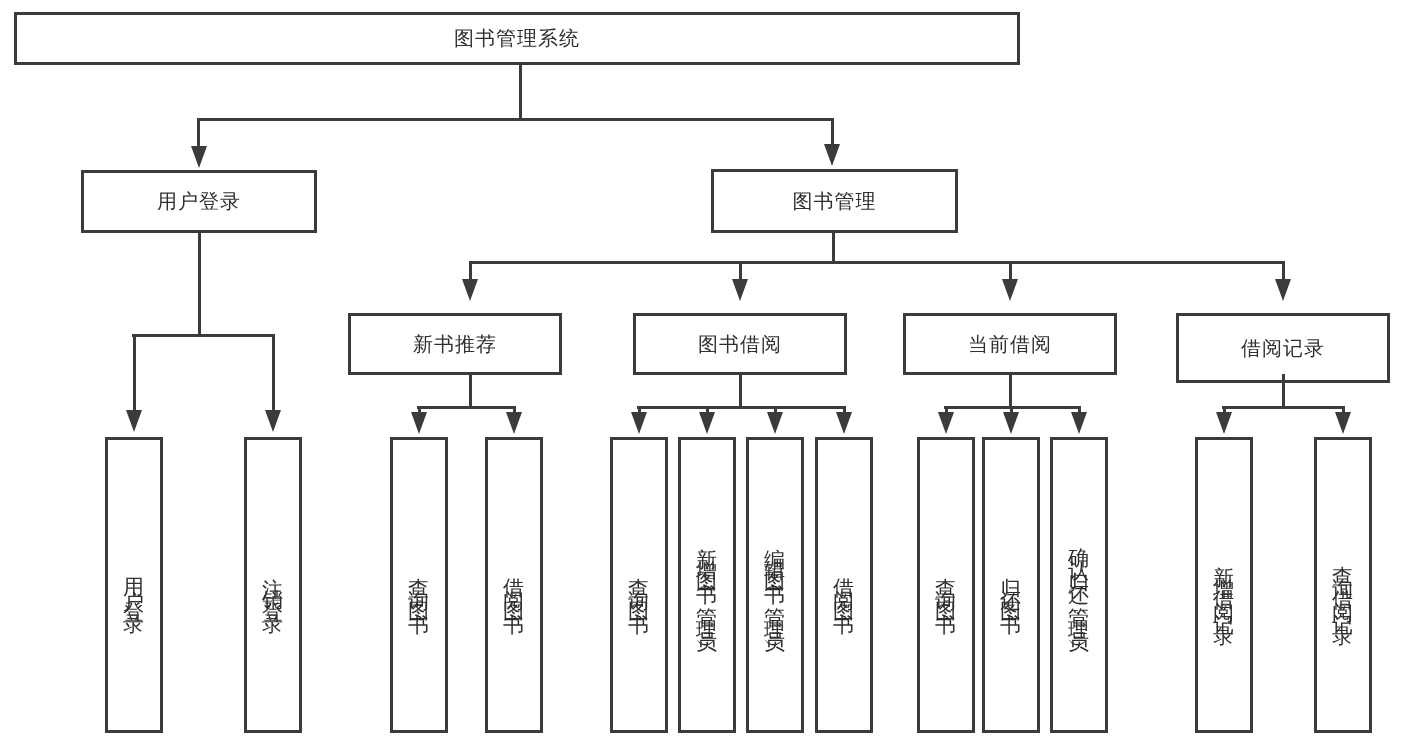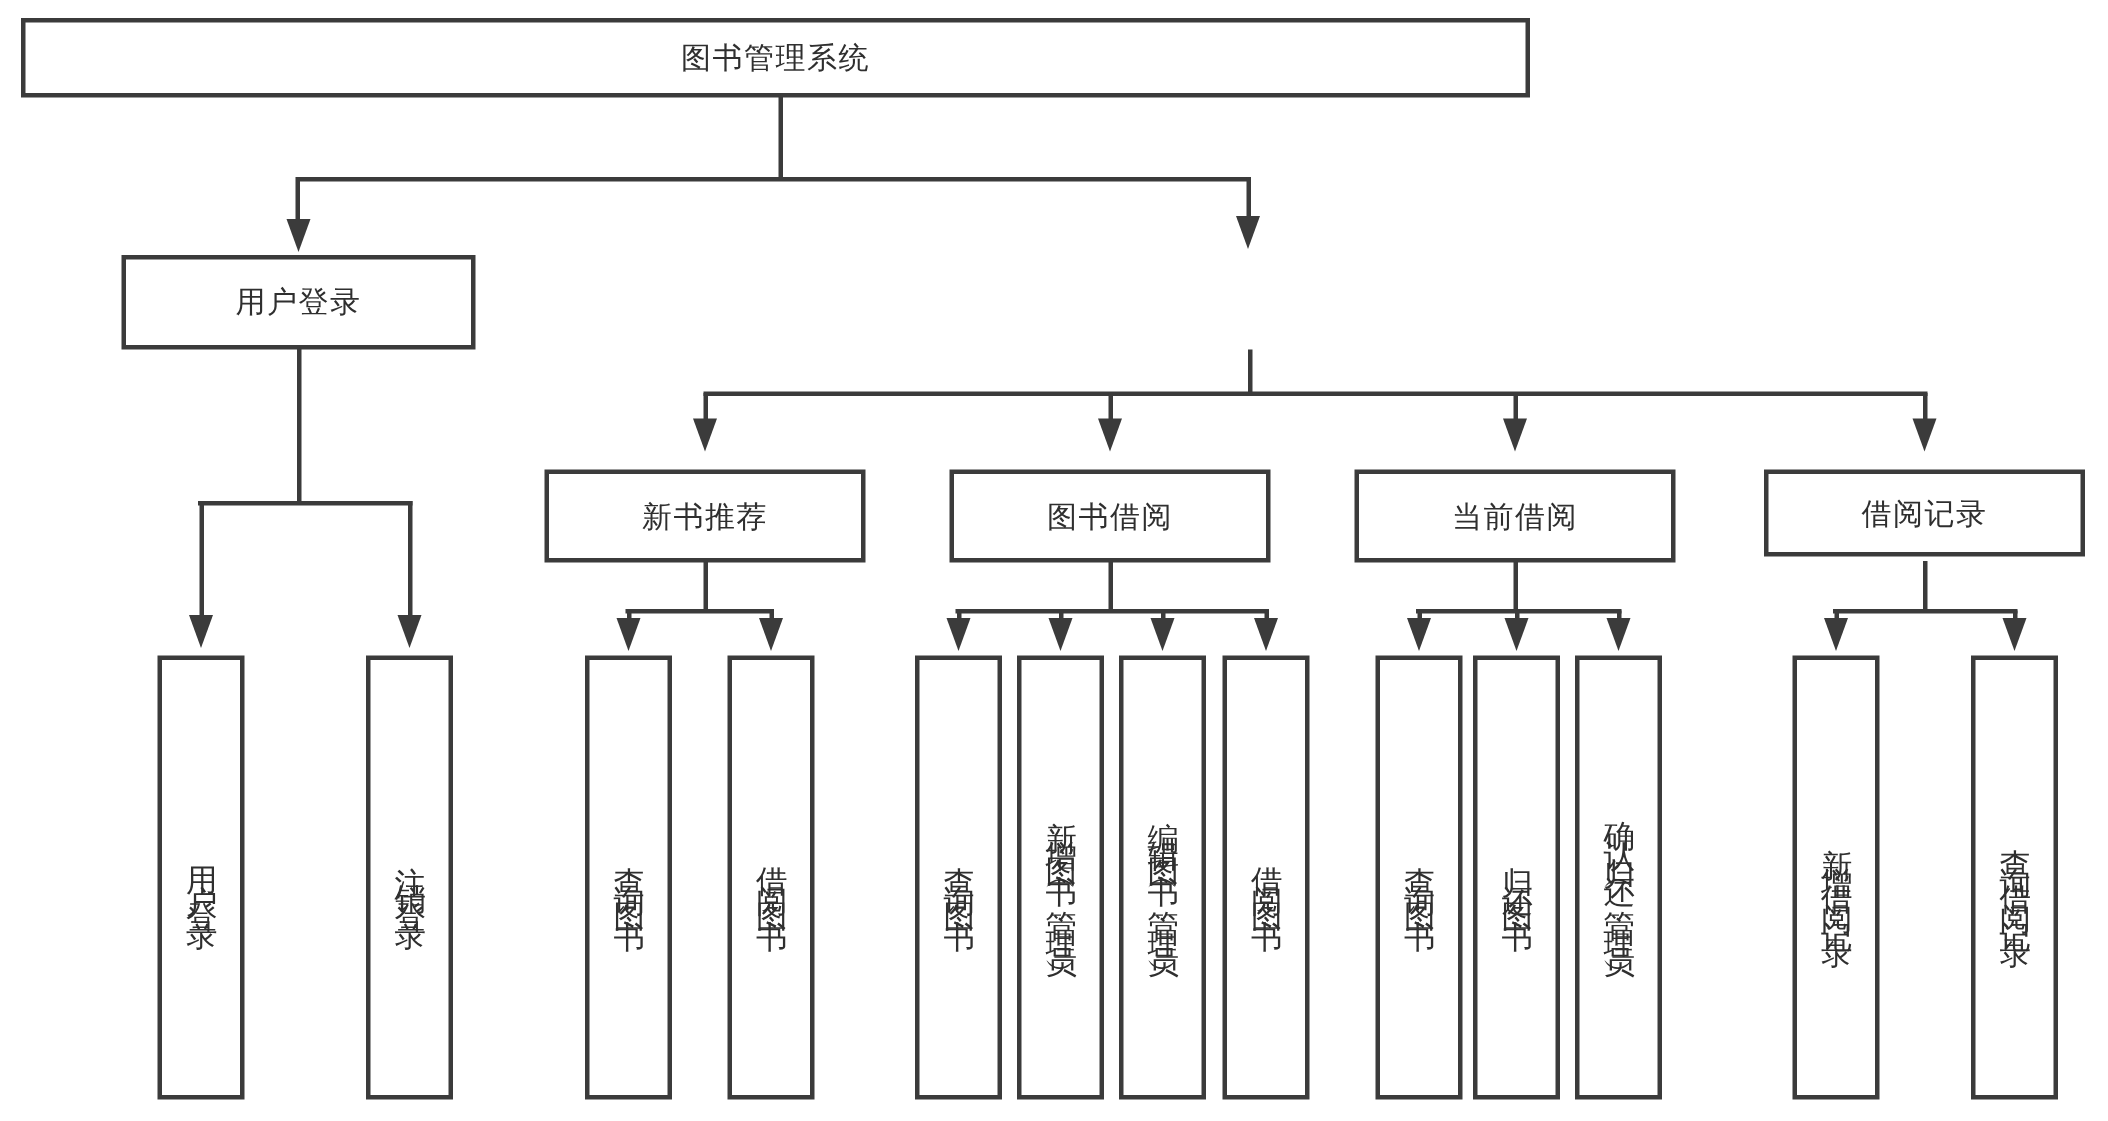--- a/index.html
+++ b/index.html
@@ -65,50 +65,53 @@
   <div class="vl" style="left:519px;top:64px;height:56px;"></div>
   <div class="hl" style="left:198px;top:118px;width:635px;"></div>
   <div class="vl" style="left:197px;top:118px;height:30px;"></div>
   <div class="arrow" style="left:191px;top:146px;"></div>
   <div class="vl" style="left:831px;top:118px;height:28px;"></div>
   <div class="arrow" style="left:824px;top:144px;"></div>
 
   <div class="bx bx-h" style="left:81px;top:170px;width:236px;height:63px;">
     <span>用户登录</span>
   </div>
+  <div class="bx bx-h" style="left:711px;top:169px;width:247px;height:64px;">
+    <span>图书管理</span>
+  </div>
 
   <div class="vl" style="left:198px;top:232px;height:104px;"></div>
   <div class="hl" style="left:132px;top:334px;width:143px;"></div>
   <div class="vl" style="left:133px;top:334px;height:78px;"></div>
   <div class="arrow" style="left:126px;top:410px;"></div>
   <div class="vl" style="left:272px;top:334px;height:78px;"></div>
   <div class="arrow" style="left:265px;top:410px;"></div>
 
   <div class="vl" style="left:832px;top:233px;height:30px;"></div>
   <div class="hl" style="left:469px;top:261px;width:816px;"></div>
 
   <div class="vl" style="left:469px;top:262px;height:19px;"></div>
   <div class="arrow" style="left:462px;top:279px;"></div>
   <div class="vl" style="left:739px;top:262px;height:19px;"></div>
   <div class="arrow" style="left:732px;top:279px;"></div>
   <div class="vl" style="left:1009px;top:262px;height:19px;"></div>
   <div class="arrow" style="left:1002px;top:279px;"></div>
   <div class="vl" style="left:1282px;top:262px;height:19px;"></div>
   <div class="arrow" style="left:1275px;top:279px;"></div>
 
-  <div class="bx bx-h" style="left:363px;top:313px;width:214px;height:62px;">
+  <div class="bx bx-h" style="left:348px;top:313px;width:214px;height:62px;">
     <span>新书推荐</span>
   </div>
   <div class="bx bx-h" style="left:633px;top:313px;width:214px;height:62px;">
     <span>图书借阅</span>
   </div>
   <div class="bx bx-h" style="left:903px;top:313px;width:214px;height:62px;">
     <span>当前借阅</span>
   </div>
-  <div class="bx bx-h" style="left:1176px;top:313px;width:214px;height:58px;">
+  <div class="bx bx-h" style="left:1176px;top:313px;width:214px;height:70px;">
     <span>借阅记录</span>
   </div>
 
   <div class="vl" style="left:469px;top:374px;height:34px;"></div>
   <div class="hl" style="left:417px;top:406px;width:99px;"></div>
   <div class="vl" style="left:418px;top:407px;height:8px;"></div>
   <div class="arrow" style="left:411px;top:412px;"></div>
   <div class="vl" style="left:513px;top:407px;height:8px;"></div>
   <div class="arrow" style="left:506px;top:412px;"></div>
 

